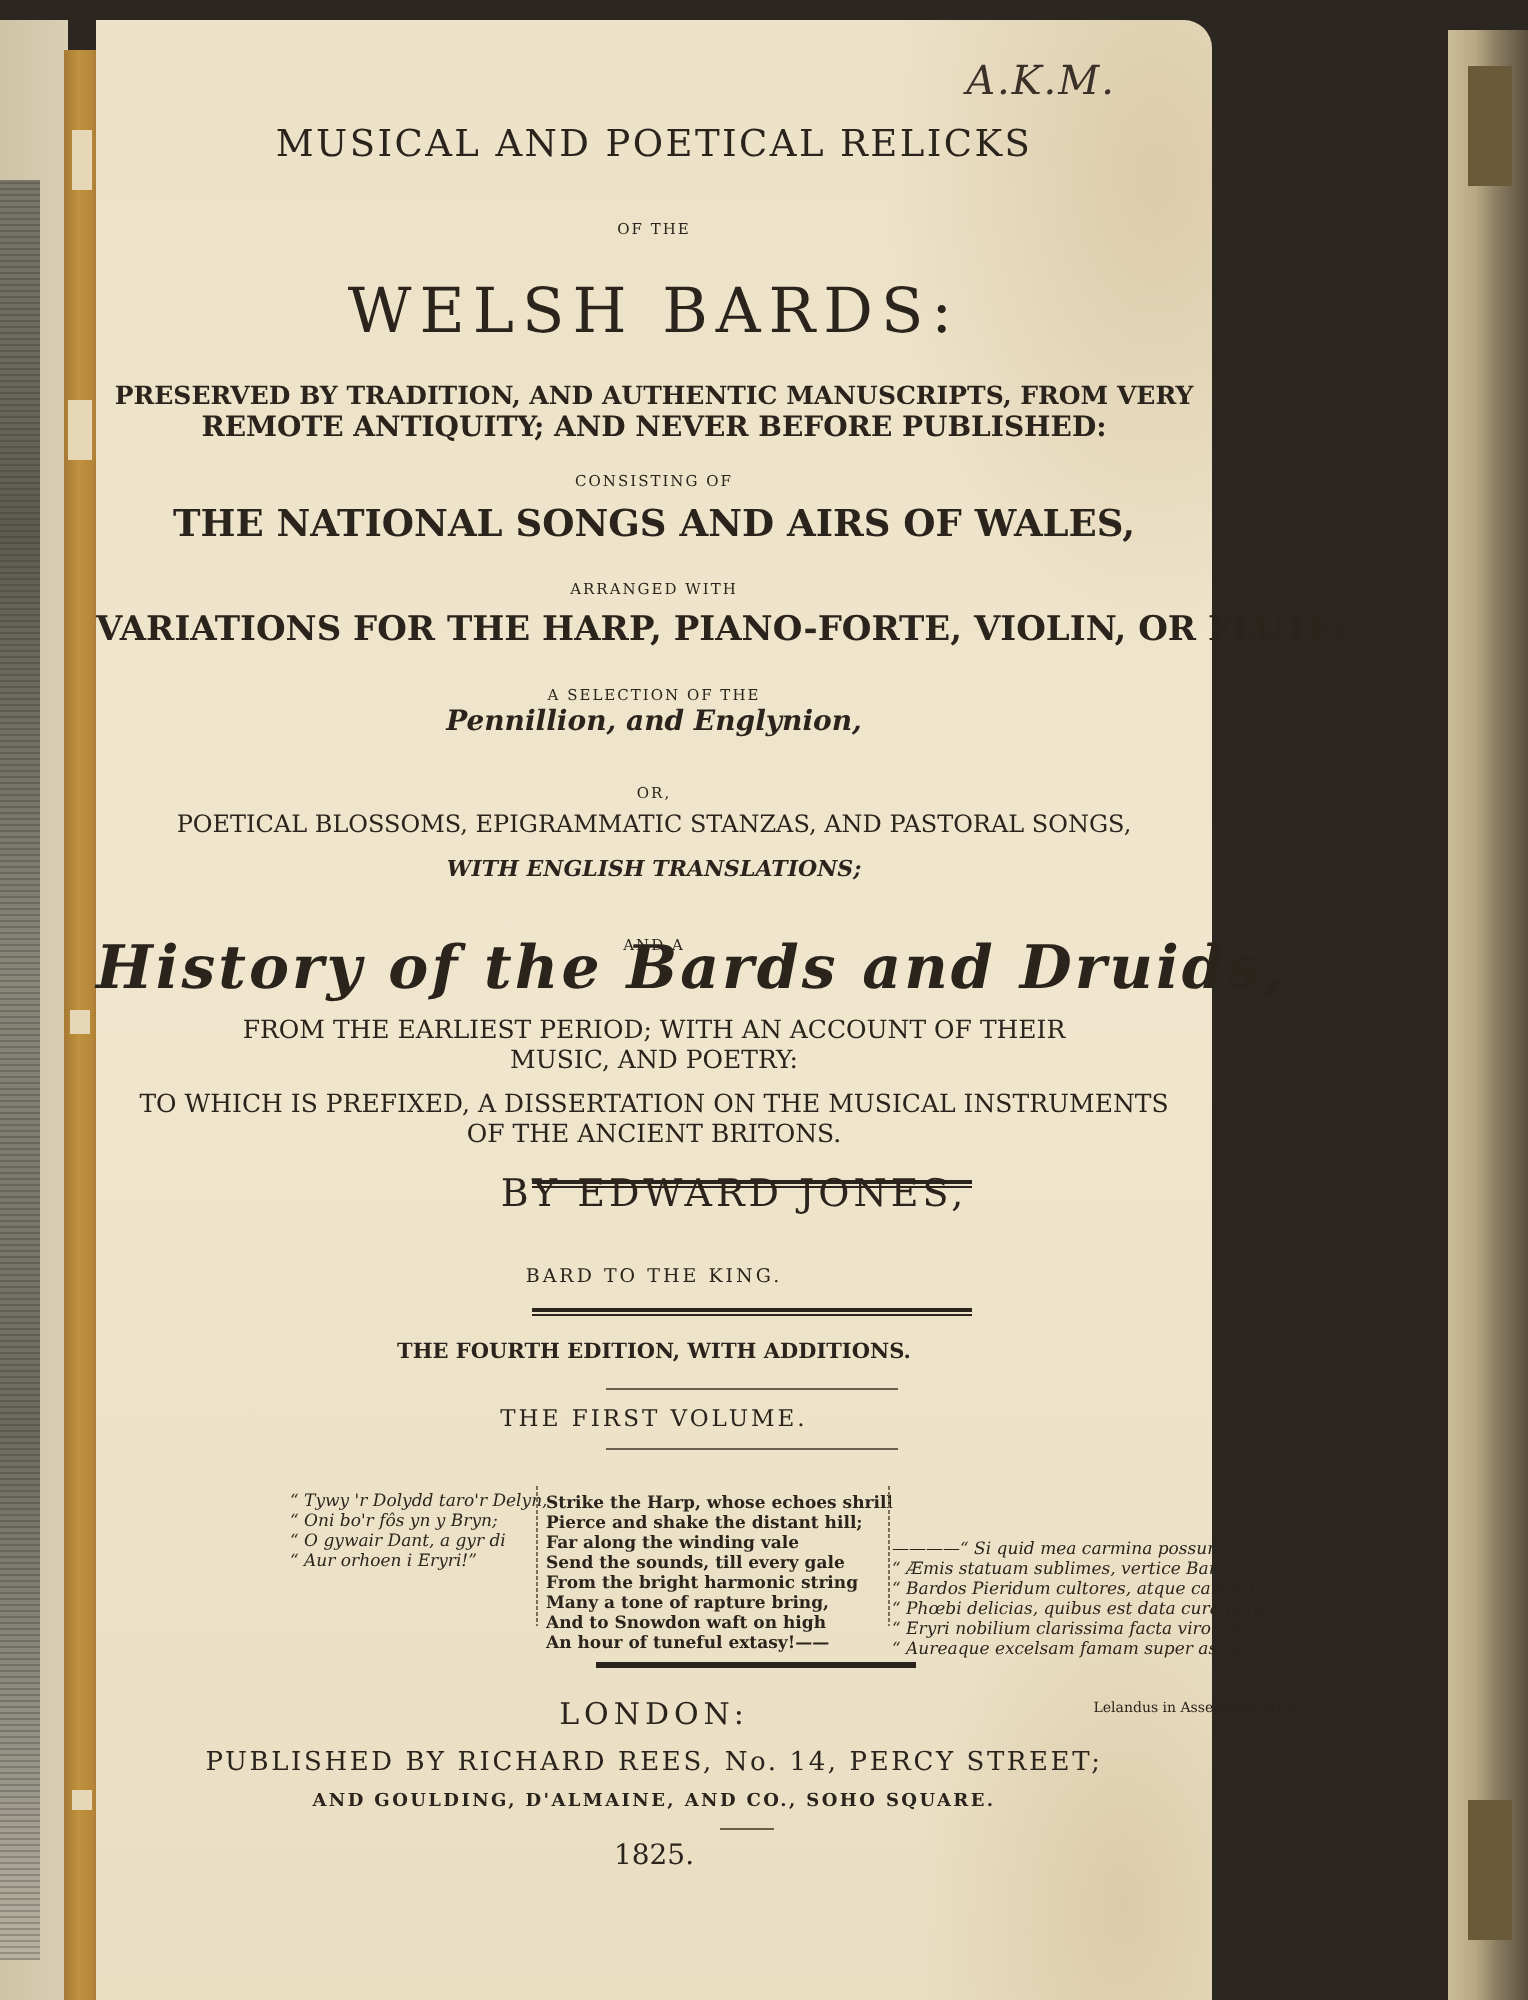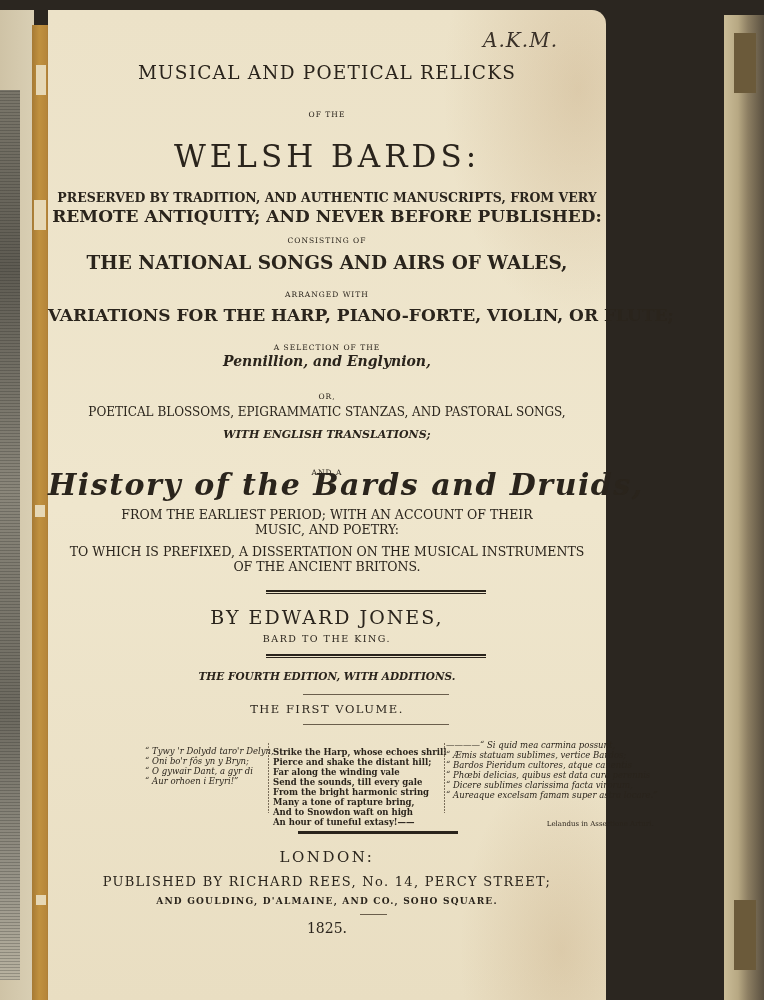--- a/index.html
+++ b/index.html
@@ -48,48 +48,48 @@
     font-family: "DejaVu Serif", serif; font-style: italic;
     font-size: 20px; color: #3a3128; letter-spacing: 1px;
   }
   .content { position: absolute; left: 0; top: 0; width: 100%; text-align: center; }
   .line { position: absolute; left: 0; width: 100%; text-align: center; white-space: nowrap; }
   .t1 { top: 52px; font-size: 18.5px; letter-spacing: 1.2px; }
   .sm { font-size: 7.5px; letter-spacing: 1px; text-align: center; }
   .t-of { top: 100px; }
   .t-welsh { top: 128px; font-size: 31px; letter-spacing: 4px; }
   .t-pres1 { top: 180px; font-size: 12.5px; font-weight: bold; }
-  .t-pres2 { top: 196px; font-size: 17px; font-weight: bold; }
+  .t-pres2 { top: 196px; font-size: 14px; font-weight: bold; }
   .t-cons { top: 226px; }
   .t-nat { top: 242px; font-size: 18.5px; font-weight: bold; }
   .t-arr { top: 280px; }
   .t-var { top: 295px; font-size: 17px; font-weight: bold; }
   .t-sel { top: 333px; }
   .bl { font-family: "DejaVu Serif", serif; font-weight: bold; font-style: italic; }
   .t-penn { top: 343px; font-size: 14px; }
   .t-or { top: 382px; }
   .t-poet { top: 395px; font-size: 12px; }
   .t-with { top: 418px; font-size: 11px; font-style: italic; font-weight: bold; }
   .t-anda { top: 458px; }
   .t-hist { top: 457px; font-size: 30px; letter-spacing: 1.5px; }
   .t-from1 { top: 497px; font-size: 12.5px; }
   .t-from2 { top: 512px; font-size: 12.5px; }
   .t-pref1 { top: 534px; font-size: 12.5px; }
   .t-pref2 { top: 549px; font-size: 12.5px; }
   .rule-thick { position:absolute; left: 218px; width: 220px; height: 4px;
     border-top: 2px solid #2a241c; border-bottom: 1px solid #2a241c; }
   .rule-thin { position:absolute; height: 1px; background: #6a5e4c; }
-  .t-by { top: 596px; font-size: 19px; letter-spacing: 2px; }
+  .t-by { top: 576px; font-size: 19px; letter-spacing: 2px; margin-left: 40px; }
   .t-bard { top: 623px; font-size: 9.5px; letter-spacing: 1.5px; }
-  .t-ed { top: 660px; font-size: 10.5px; font-style: italic; font-weight: bold; }
+  .t-ed { top: 660px; font-size: 10.5px; font-weight: bold; }
   .t-vol { top: 692px; font-size: 11.5px; letter-spacing: 1.5px; }
   .poem { position: absolute; font-size: 8.5px; line-height: 10px; text-align: left; white-space: nowrap; }
   .poem.welsh { left: 97px; top: 736px; font-style: italic; }
   .poem.english { left: 225px; top: 737px; font-weight: bold; }
-  .poem.latin { left: 398px; top: 730px; font-style: italic; }
+  .poem.latin { left: 398px; top: 760px; font-style: italic; }
   .poem .cite { font-style: normal; font-size: 7px; text-align: right; padding-right: 4px; margin-top: 19px; }
   .vdiv { position:absolute; width:1px; background: repeating-linear-gradient(180deg,#7a6e5a 0 2px, transparent 2px 3px); }
   .t-lon { top: 838px; font-size: 15px; letter-spacing: 2.5px; }
   .t-pub { top: 864px; font-size: 13px; letter-spacing: 1.3px; }
   .t-gould { top: 886px; font-size: 9px; font-weight: bold; letter-spacing: 1.2px; }
   .t-year { top: 910px; font-size: 14px; }
 </style>
 </head>
 <body>
 
@@ -166,21 +166,21 @@
       <div>Many a tone of rapture bring,</div>
       <div>And to Snowdon waft on high</div>
       <div>An hour of tuneful extasy!——</div>
     </div>
     <div class="vdiv" style="left:396px;top:733px;height:70px;"></div>
     <div class="poem latin">
       <div>————“ Si quid mea carmina possunt,</div>
       <div>“ Æmis statuam sublimes, vertice Bardos;</div>
       <div>“ Bardos Pieridum cultores, atque canentis</div>
       <div>“ Phœbi delicias, quibus est data cura perennis</div>
-      <div>“ Dicere sublimes clarissima facta virorum,</div>
+      <div>“ Eryri nobilium clarissima facta virorum,</div>
       <div>“ Aureaque excelsam famam super astra locare.”</div>
       <div class="cite">Lelandus in Assertione Arturi.</div>
     </div>
 
     <div class="rule-thin" style="left:250px;width:160px;top:821px;height:3px;background:#2a241c;"></div>
     <div class="line t-lon">LONDON:</div>
     <div class="line t-pub">PUBLISHED BY RICHARD REES, No. 14, PERCY STREET;</div>
     <div class="line t-gould">AND GOULDING, D'ALMAINE, AND CO., SOHO SQUARE.</div>
     <div class="rule-thin" style="left:312px;width:27px;top:904px;"></div>
     <div class="line t-year">1825.</div>

